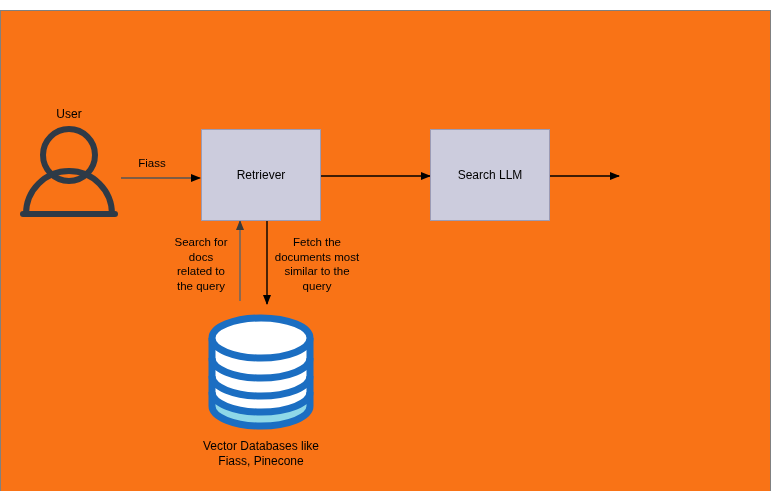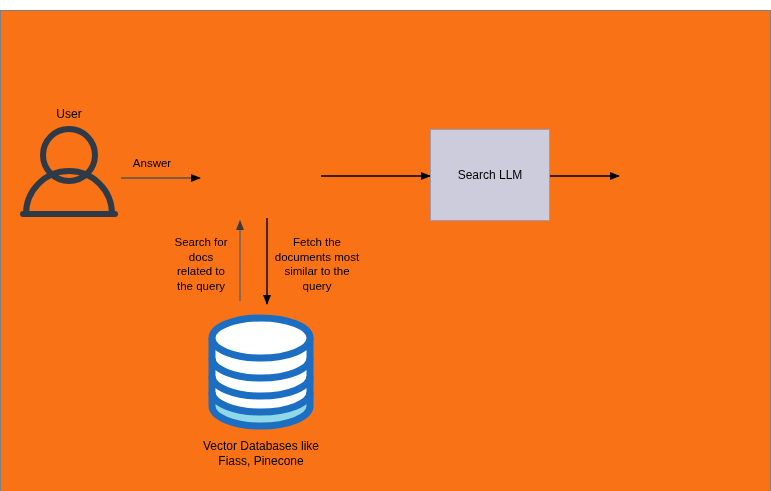--- a/index.html
+++ b/index.html
@@ -102,27 +102,30 @@
     <ellipse cx="260" cy="327" rx="49" ry="20" fill="#ffffff" stroke="#1b6ec2" stroke-width="7"></ellipse>
 
     <path d="M211,347 A49,20 0 0 0 309,347" fill="none" stroke="#1b6ec2" stroke-width="7"></path>
     <path d="M211,365 A49,20 0 0 0 309,365" fill="none" stroke="#1b6ec2" stroke-width="7"></path>
     <path d="M211,381 A49,20 0 0 0 309,381" fill="none" stroke="#1b6ec2" stroke-width="7"></path>
   </svg>
 
   <div class="plain-label" style="left:180px; top:428px; width:160px;">Vector Databases like
 Fiass, Pinecone</div>
 
+  <div class="node-box" style="left:200px; top:118px; width:120px; height:92px;">
+    <span>Retriever</span>
+  </div>
 
   <div class="node-box" style="left:429px; top:118px; width:120px; height:92px;">
     <span>Search LLM</span>
   </div>
 
 
-  <div class="edge-label" style="left:118px; top:145px; width:66px;">Answer</div>
+  <div class="edge-label" style="left:118px; top:145px; width:66px;">Fiass</div>
 
 
   <div class="edge-label" style="left:160px; top:224px; width:80px;">Search for
 docs
 related to
 the query</div>
 
   <div class="edge-label" style="left:266px; top:224px; width:100px;">Fetch the
 documents most
 similar to the

